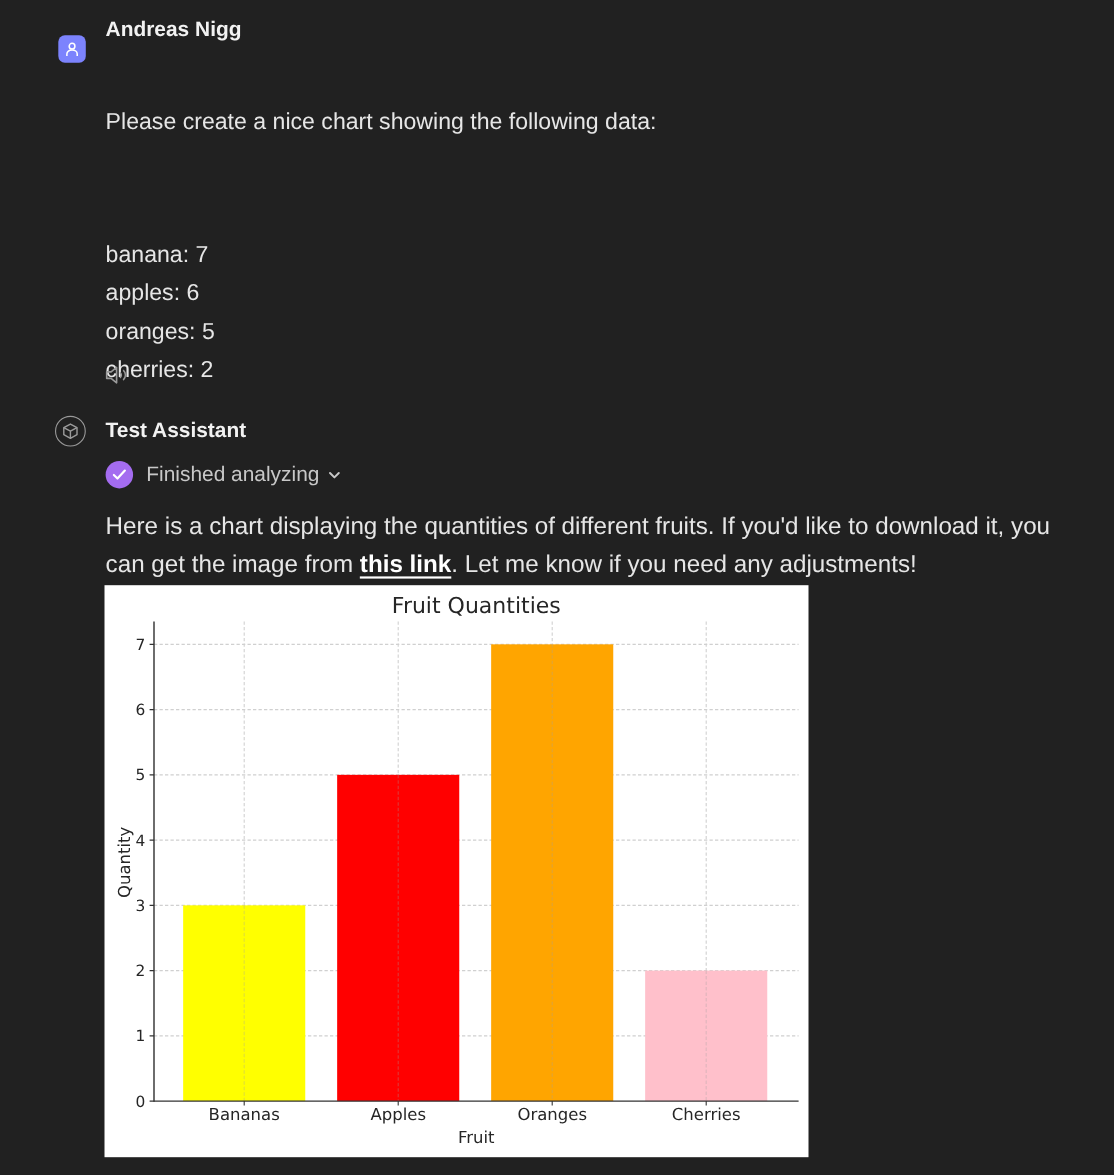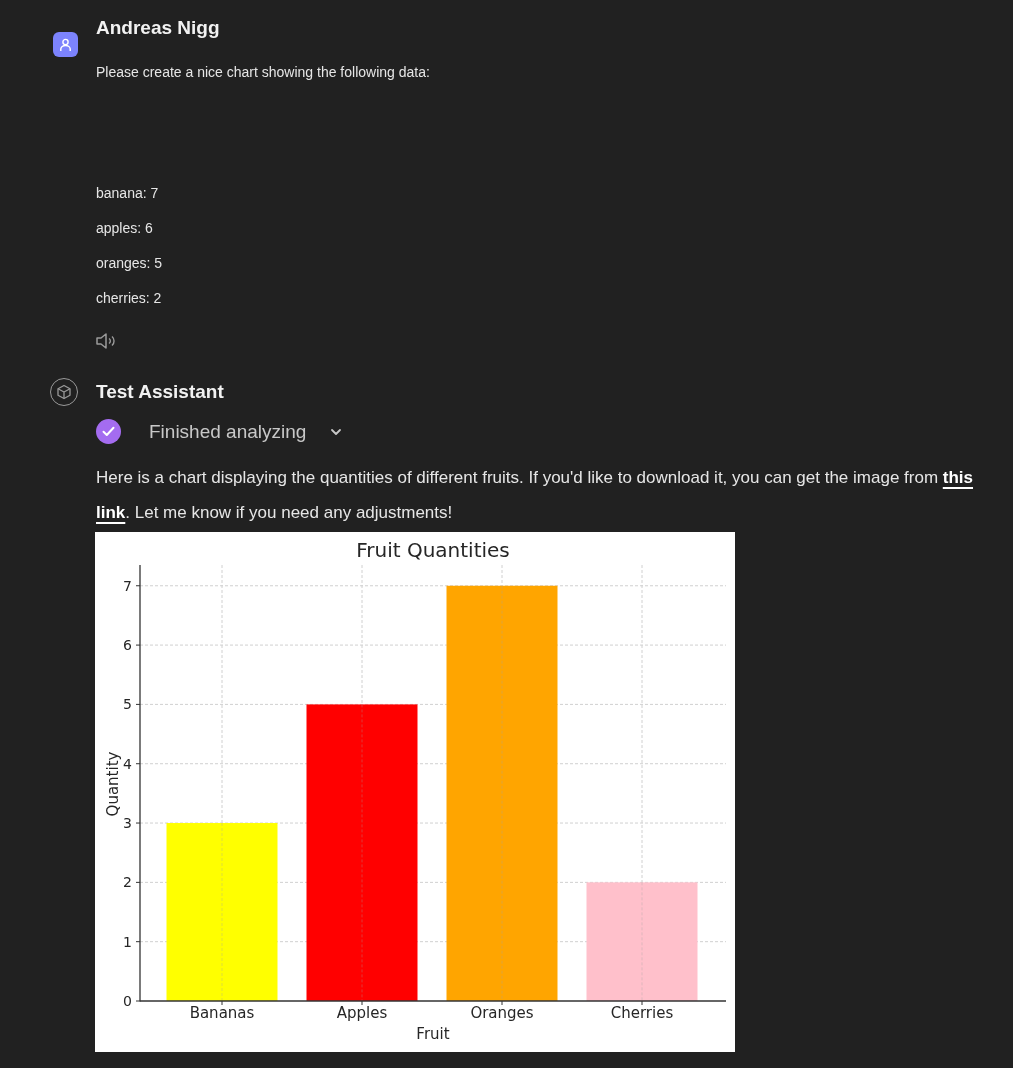--- a/index.html
+++ b/index.html
@@ -1,25 +1,25 @@
 <!DOCTYPE html>
 <html><head>
 <meta charset="utf-8">
 <style>
   html, body { margin:0; padding:0; }
   body { width:1013px; height:1068px; background:#212121; color:#ececec; font-family:"Liberation Sans", sans-serif; position:relative; overflow:hidden; }
   .avatar-user { position:absolute; left:53px; top:32px; width:25px; height:25px; border-radius:6px; background:#7c83fd; display:flex; align-items:center; justify-content:center; }
   .avatar-bot { position:absolute; left:50px; top:378px; width:28px; height:28px; border-radius:50%; border:1.5px solid #9a9a9a; box-sizing:border-box; display:flex; align-items:center; justify-content:center; }
   .name { position:absolute; left:96px; font-weight:bold; font-size:19px; color:#f2f2f2; }
-  .line { position:absolute; left:96px; font-size:14px; color:#e6e6e6; white-space:nowrap; }
+  .line { position:absolute; left:96px; font-size:21px; color:#e6e6e6; white-space:nowrap;margin-top:35px; }
   .speaker { position:absolute; left:95px; top:331px; width:24px; height:20px; }
-  .status { position:absolute; left:96px; top:419px; display:flex; align-items:center; gap:28px; }
+  .status { position:absolute; left:96px; top:419px; display:flex; align-items:center; gap:12px; }
   .check { width:25px; height:25px; border-radius:50%; background:#a46cf0; display:flex; align-items:center; justify-content:center; }
   .status-label { font-size:19px; color:#c8c8c8; }
-  .para { position:absolute; left:96px; top:460px; width:880px; font-size:17px; line-height:35px; color:#e6e6e6; }
+  .para { position:absolute; left:96px; top:460px; width:880px; font-size:22px; line-height:35px; color:#e6e6e6; }
   .para a { color:#ffffff; font-weight:bold; text-decoration:underline; text-underline-offset:4px; text-decoration-thickness:2px; }
   .chart { position:absolute; left:95px; top:532px; width:640px; height:520px; background:#ffffff; }
   .chart svg { display:block; }
   .ctext { font-family:"DejaVu Sans", sans-serif; fill:#262626; }
 </style>
 </head>
 <body>
 
 <div class="avatar-user">
   <svg width="13" height="14" viewBox="0 0 13 14">

